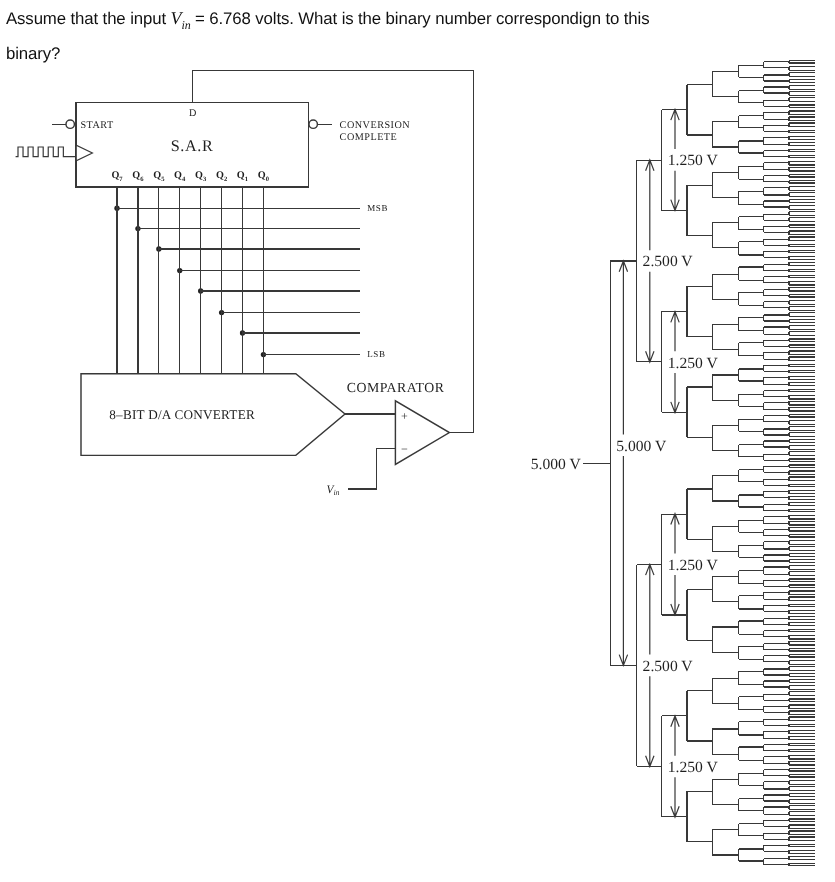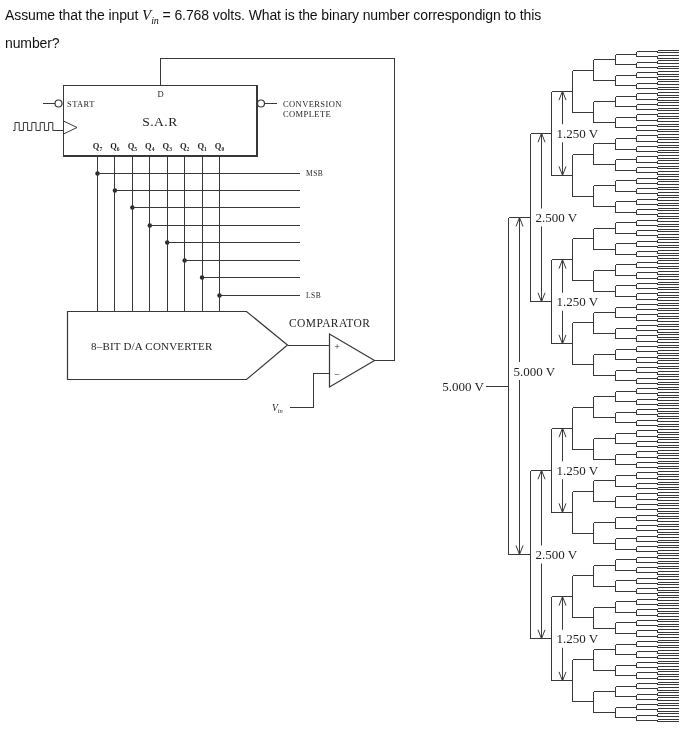--- a/index.html
+++ b/index.html
@@ -15,21 +15,21 @@
   .shape{stroke:#383838;stroke-width:1.2;fill:none;}
   .whitefill{fill:#ffffff;}
 </style>
 </head>
 <body>
 
 <div class="page">
 
   <div class="question">
     <div><span>Assume that the input </span><span class="mvar"><span>V</span><sub>in</sub></span><span> = 6.768 volts. What is the binary number correspondign to this</span></div>
-    <div>number?</div>
+    <div>binary?</div>
   </div>
 
   <svg width="696" height="735" viewBox="0 0 696 735">
 
     <path class="wire" d="M374.5,360.5 H394.5 V58.5 H160.5 V85.5"></path>
 
     <rect class="shape" x="63.5" y="85.5" width="193.5" height="70.5" style="shape-rendering:crispEdges"></rect>
     <text x="160.5" y="97" font-size="8.5" text-anchor="middle">D</text>
     <text x="67" y="106.5" font-size="8.5" letter-spacing="0.4">START</text>
     <text x="160" y="126" font-size="13.5" text-anchor="middle" letter-spacing="0.5">S.A.R</text>

